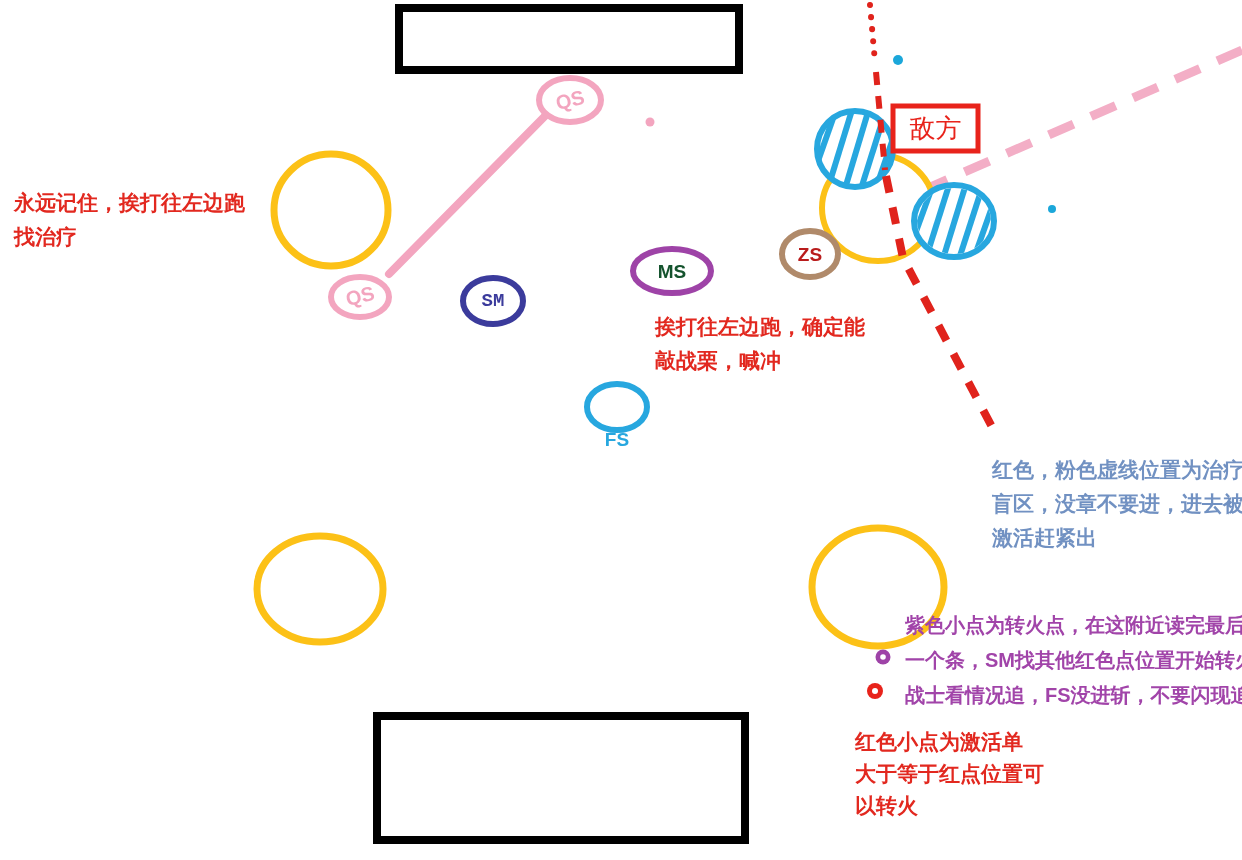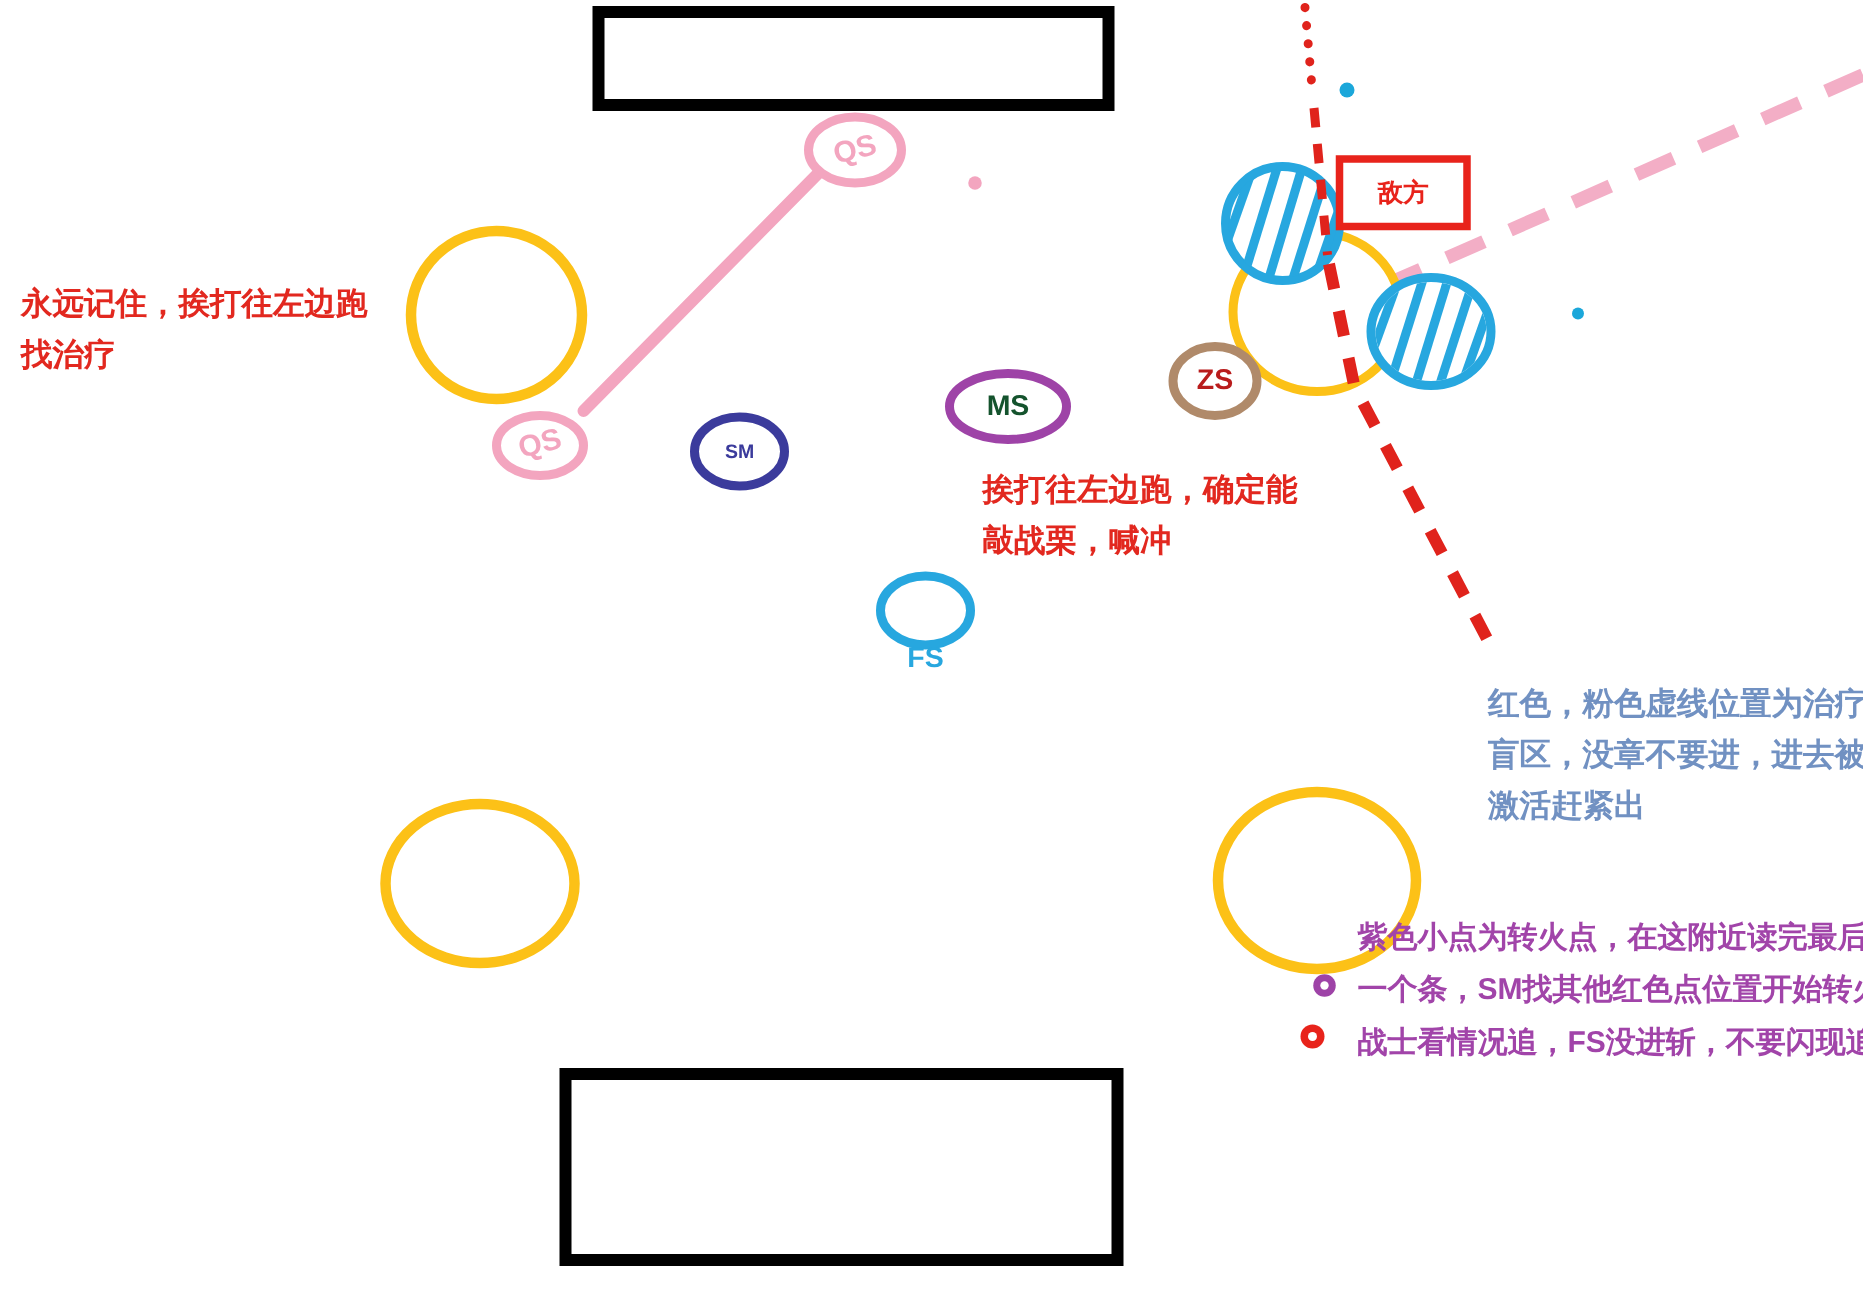--- a/index.html
+++ b/index.html
@@ -14,28 +14,28 @@
   .note-mid-red{left:655px;top:310px;font-size:21px;line-height:34px;color:#e2281f;}
   .note-right-blue{left:992px;top:453px;font-size:21px;line-height:34px;color:#7191c2;}
   .note-purple{left:905px;top:608px;font-size:20px;line-height:35px;color:#a144a9;}
   .note-bottom-red{left:855px;top:726px;font-size:21px;line-height:32px;color:#e2281f;}
   .badge{
     position:absolute;font-weight:bold;transform:translate(-50%,-50%);
     white-space:nowrap;line-height:1;
   }
   .badge.tilt{transform:translate(-50%,-50%) rotate(-14deg);}
   .b-pink{color:#f3a5bf;font-size:20px;}
-  .b-navy{color:#3b3b9c;font-size:13px;}
+  .b-navy{color:#3b3b9c;font-size:19px;font-family:Liberation Mono, monospace;}
   .b-purple{color:#14532d;font-size:19px;}
   .b-brown{color:#b91c1c;font-size:19px;}
   .b-cyan{color:#27a7df;font-size:19px;}
   .enemy-label{
     position:absolute;left:893px;top:106px;width:85px;height:45px;
     display:flex;align-items:center;justify-content:center;
-    color:#e8231b;font-weight:bold;font-size:17px;
+    color:#e8231b;font-weight:normal;font-size:26px;
   }
 </style>
 </head>
 <body>
 
 <div class="canvas">
 
   <svg width="1242" height="860" viewBox="0 0 1242 860">
     <defs>
       <clipPath id="hc1">
@@ -129,14 +129,19 @@
     <span class="line">盲区，没章不要进，进去被</span>
     <span class="line">激活赶紧出</span>
   </div>
 
   <div class="note note-purple">
     <span class="line">紫色小点为转火点，在这附近读完最后</span>
     <span class="line">一个条，SM找其他红色点位置开始转火</span>
     <span class="line">战士看情况追，FS没进斩，不要闪现追</span>
   </div>
 
+  <div class="note note-bottom-red">
+    <span class="line">红色小点为激活单</span>
+    <span class="line">大于等于红点位置可</span>
+    <span class="line">以转火</span>
+  </div>
 
 </div>
 
 </body></html>

